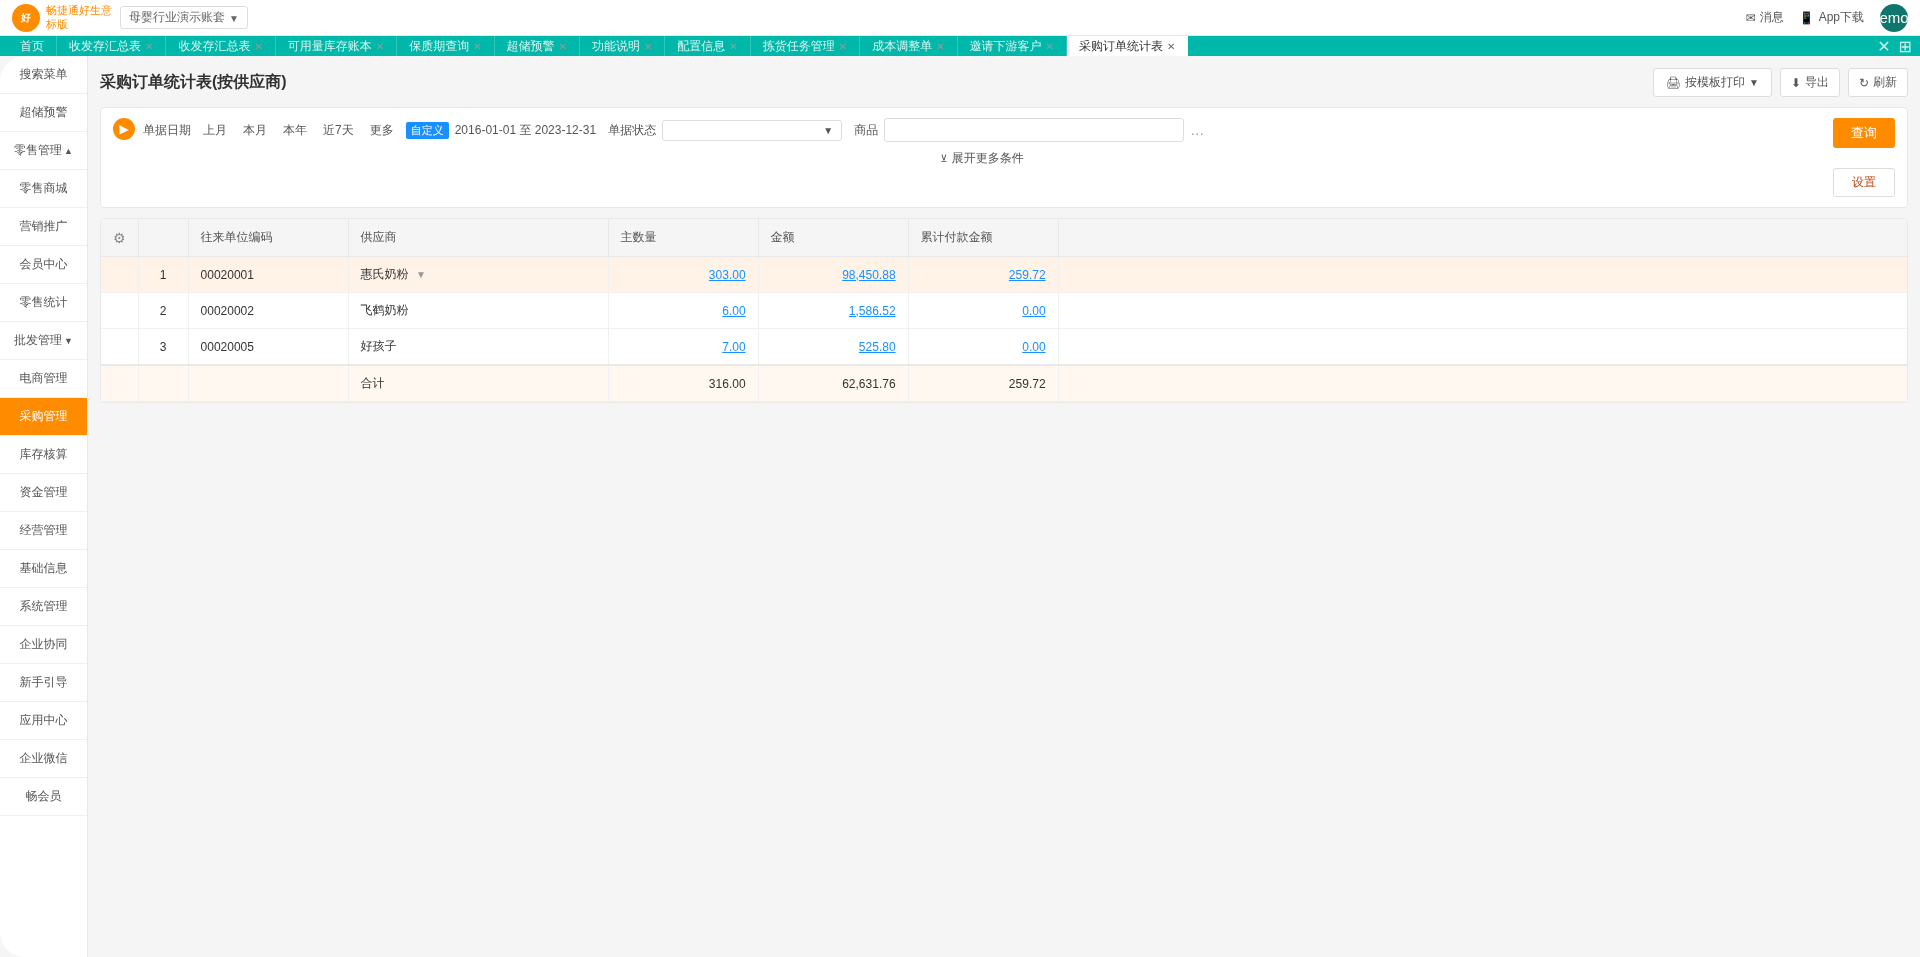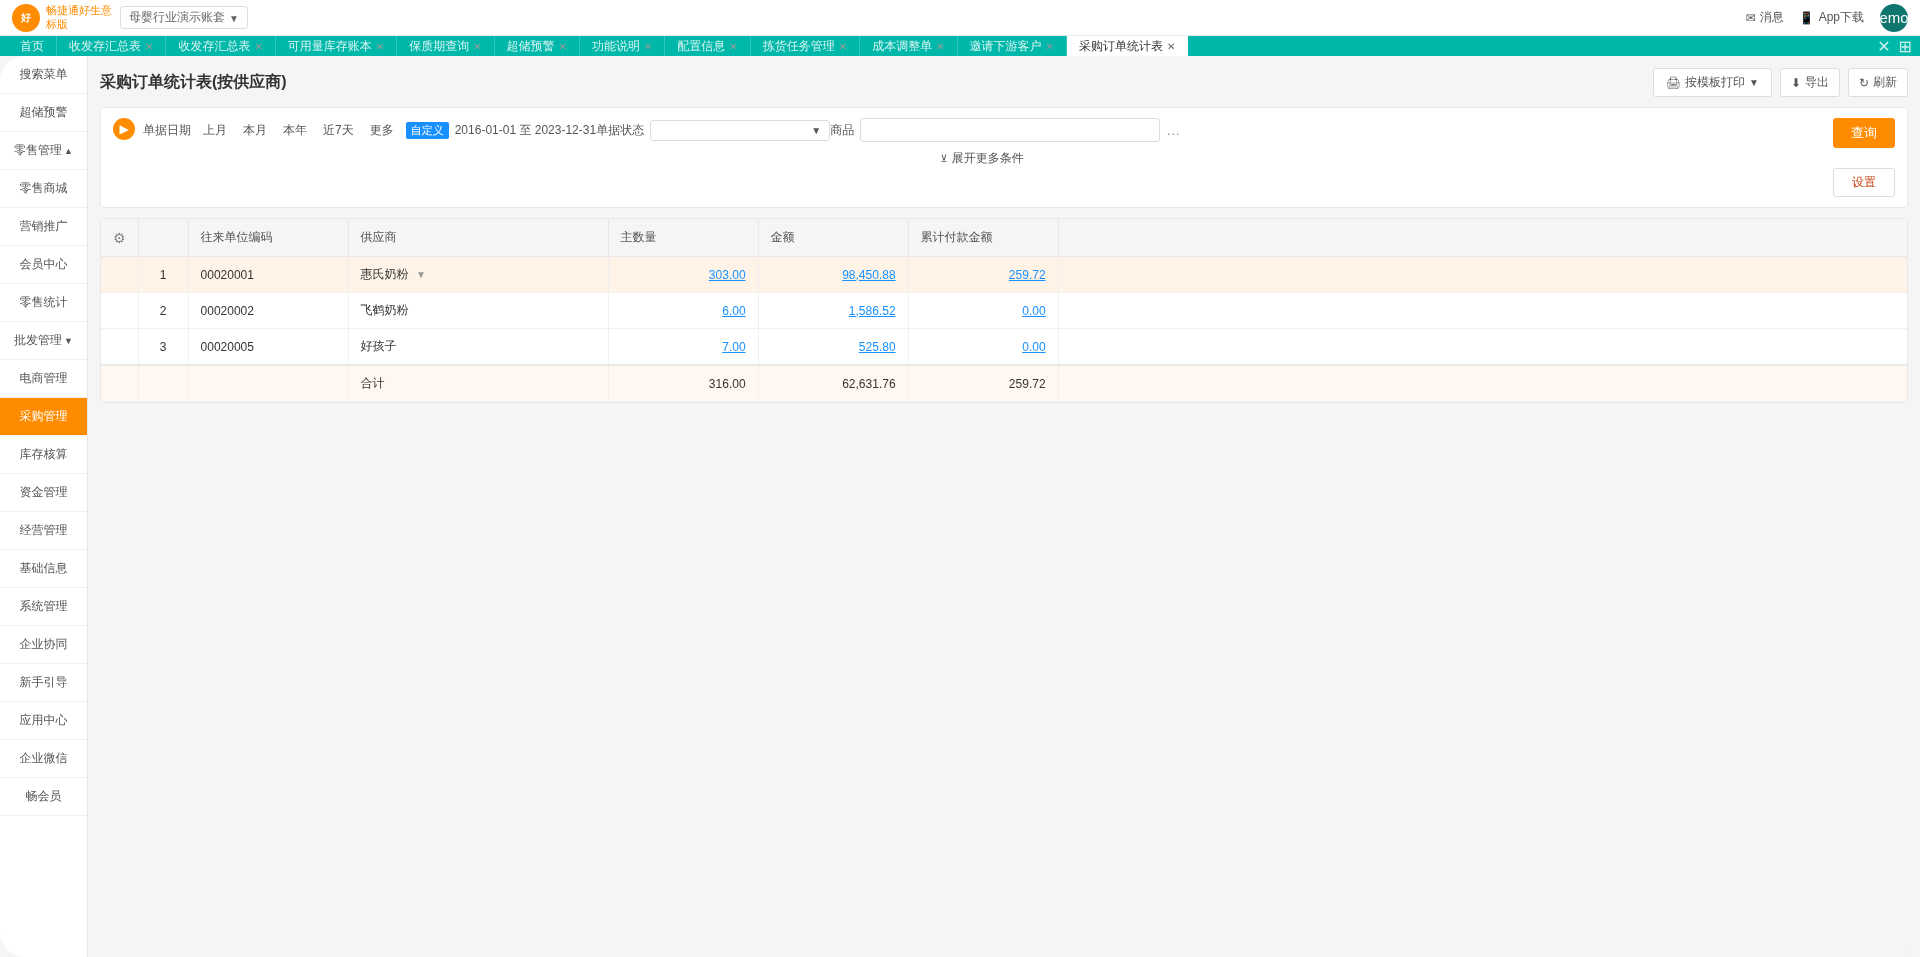--- a/index.html
+++ b/index.html
@@ -39,21 +39,21 @@
     
     .page-header { display: flex; align-items: center; justify-content: space-between; margin-bottom: 10px; }
     .page-title { font-size: 16px; font-weight: bold; color: #333; }
     .page-actions { display: flex; align-items: center; gap: 8px; }
     .btn-print { display: flex; align-items: center; gap: 4px; padding: 5px 12px; border: 1px solid #ddd; background: #fff; border-radius: 3px; cursor: pointer; font-size: 12px; color: #555; }
     .btn-export { display: flex; align-items: center; gap: 4px; padding: 5px 10px; border: 1px solid #ddd; background: #fff; border-radius: 3px; cursor: pointer; font-size: 12px; color: #555; }
     .btn-refresh { display: flex; align-items: center; gap: 4px; padding: 5px 10px; border: 1px solid #ddd; background: #fff; border-radius: 3px; cursor: pointer; font-size: 12px; color: #555; }
 
     
     .filter-area { background: #fff; border-radius: 4px; padding: 10px 12px; margin-bottom: 10px; border: 1px solid #e8e8e8; }
-    .filter-row { display: flex; align-items: center; gap: 0; flex-wrap: wrap; }
+    .filter-row { display: flex; align-items: center; gap: 12px; flex-wrap: wrap; }
     .filter-item { display: flex; align-items: center; gap: 6px; }
     .filter-label { font-size: 12px; color: #555; white-space: nowrap; }
     .filter-date-shortcuts { display: flex; gap: 4px; }
     .date-shortcut { padding: 2px 6px; font-size: 12px; cursor: pointer; color: #555; }
     .date-tag { background: #1890ff; color: white; font-size: 11px; padding: 1px 5px; border-radius: 2px; cursor: pointer; }
     .date-range { font-size: 12px; color: #555; }
     .filter-select { padding: 4px 8px; border: 1px solid #ddd; border-radius: 3px; font-size: 12px; color: #555; min-width: 120px; display: flex; align-items: center; justify-content: space-between; cursor: pointer; }
     .filter-input { padding: 4px 8px; border: 1px solid #ddd; border-radius: 3px; font-size: 12px; color: #555; min-width: 200px; }
     .expand-btn { display: flex; align-items: center; gap: 4px; color: #555; font-size: 12px; cursor: pointer; }
     .expand-row { display: flex; justify-content: center; margin-top: 8px; }

